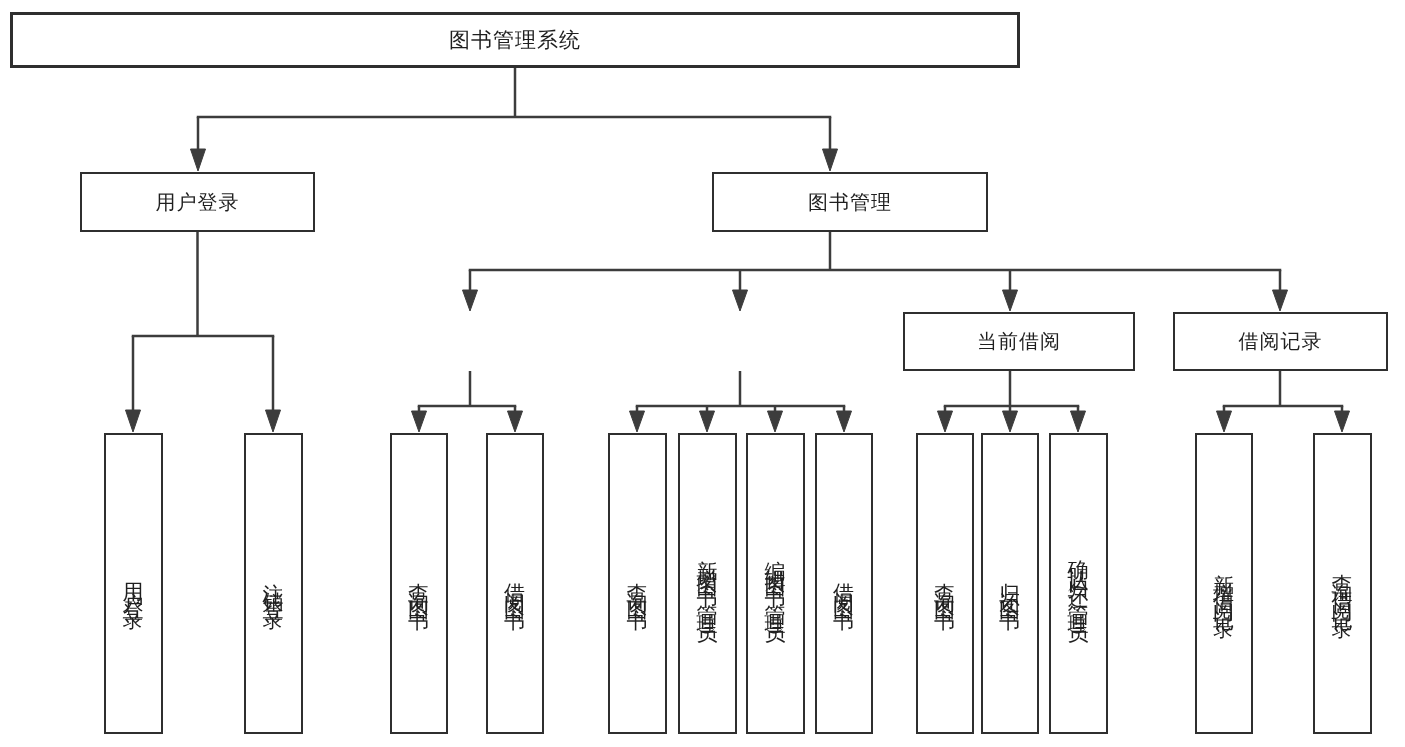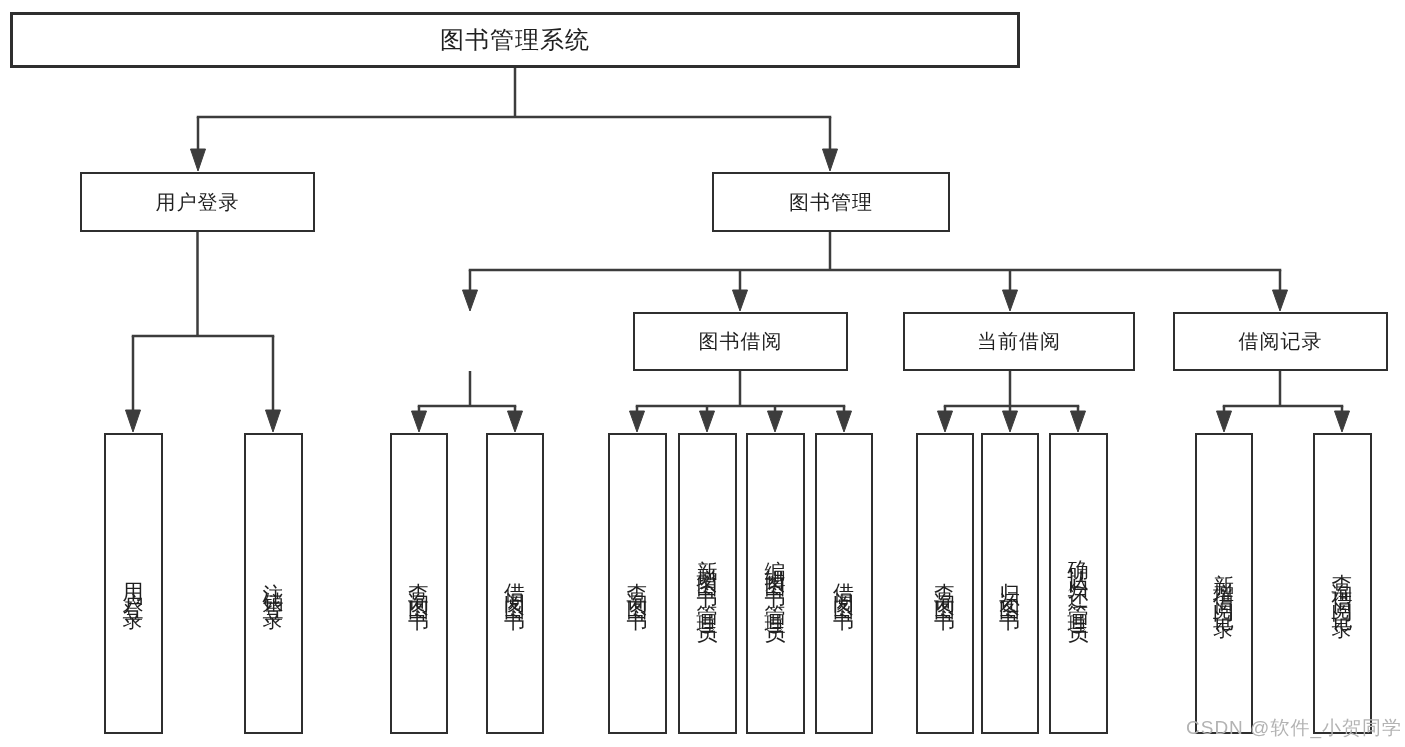--- a/index.html
+++ b/index.html
@@ -45,21 +45,21 @@
     align-items:center;
     justify-content:center;
     text-align:center;
   }
   .hnode{
     font-size:20px;
     letter-spacing:1px;
   }
   .root{
     border-width:3px;
-    font-size:24px;
+    font-size:21px;
   }
   .vnode{
     writing-mode:vertical-rl;
     text-orientation:mixed;
     font-size:21px;
     letter-spacing:9px;
     line-height:1.0;
   }
   .watermark{
     position:absolute;
@@ -135,23 +135,22 @@
     <line x1="1222.75" y1="406" x2="1343.25" y2="406"></line>
     <line x1="1224" y1="406" x2="1224" y2="415"></line>
     <polygon points="1224,432 1216.5,411 1231.5,411"></polygon>
     <line x1="1342" y1="406" x2="1342" y2="415"></line>
     <polygon points="1342,432 1334.5,411 1349.5,411"></polygon>
   </svg>
 
   <div class="node hnode root" style="left:10px;top:12px;width:1010px;height:56px">图书管理系统</div>
 
   <div class="node hnode" style="left:80px;top:172px;width:235px;height:60px">用户登录</div>
-  <div class="node hnode" style="left:712px;top:172px;width:238px;height:60px">图书管理</div>
+  <div class="node hnode" style="left:712px;top:172px;width:276px;height:60px">图书管理</div>
 
-  <div class="node hnode" style="left:633px;top:312px;width:215px;height:59px">图书借阅</div>
   <div class="node hnode" style="left:903px;top:312px;width:232px;height:59px">当前借阅</div>
   <div class="node hnode" style="left:1173px;top:312px;width:215px;height:59px">借阅记录</div>
 
   <div class="node vnode" style="left:104px;top:433px;width:59px;height:301px">用户登录</div>
   <div class="node vnode" style="left:244px;top:433px;width:59px;height:301px">注销登录</div>
 
   <div class="node vnode" style="left:390px;top:433px;width:58px;height:301px">查询图书</div>
   <div class="node vnode" style="left:486px;top:433px;width:58px;height:301px">借阅图书</div>
 
   <div class="node vnode" style="left:608px;top:433px;width:59px;height:301px">查询图书</div>
@@ -159,14 +158,13 @@
   <div class="node vnode" style="left:746px;top:433px;width:59px;height:301px">编辑图书（管理员）</div>
   <div class="node vnode" style="left:815px;top:433px;width:58px;height:301px">借阅图书</div>
 
   <div class="node vnode" style="left:916px;top:433px;width:58px;height:301px">查询图书</div>
   <div class="node vnode" style="left:981px;top:433px;width:58px;height:301px">归还图书</div>
   <div class="node vnode" style="left:1049px;top:433px;width:59px;height:301px">确认归还（管理员）</div>
 
   <div class="node vnode" style="left:1195px;top:433px;width:58px;height:301px">新增借阅记录</div>
   <div class="node vnode" style="left:1313px;top:433px;width:59px;height:301px">查询借阅记录</div>
 
-  <div class="watermark">CSDN @软件_小贺同学</div>
 </div>
 
 </body></html>

